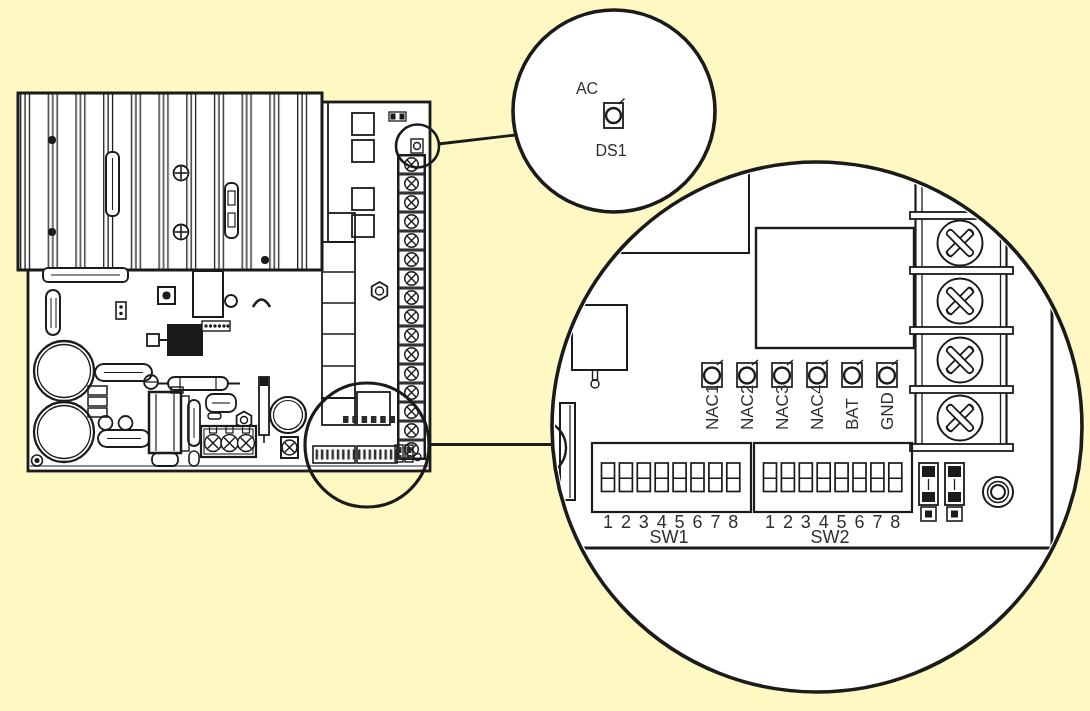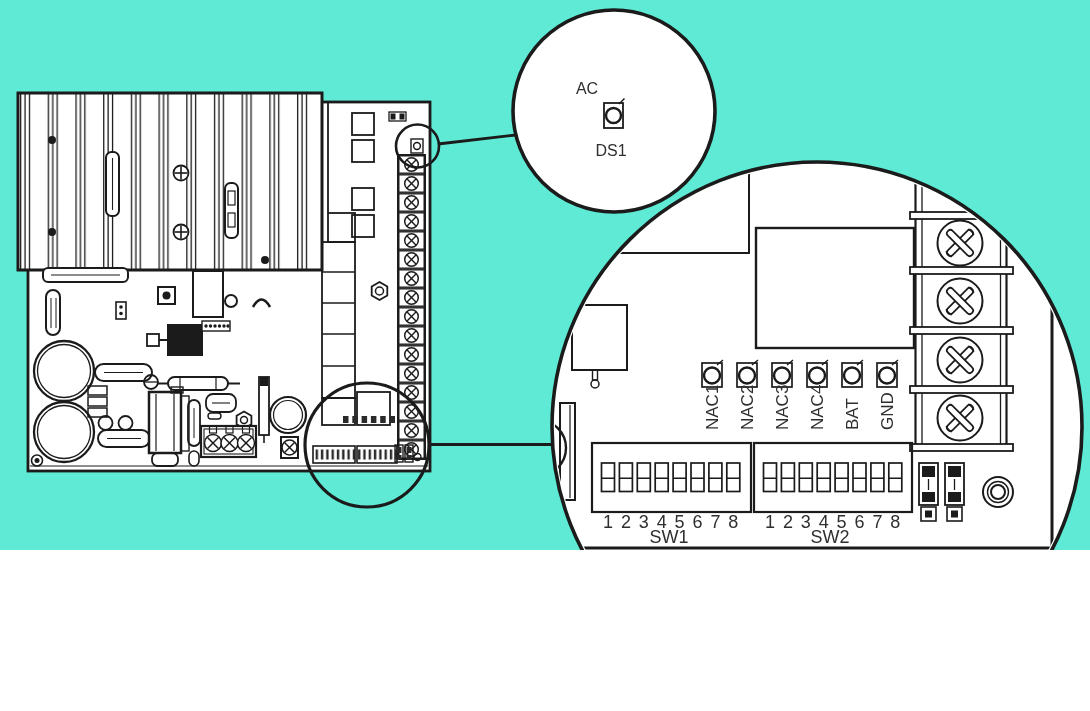--- a/index.html
+++ b/index.html
@@ -1,16 +1,16 @@
 <!DOCTYPE html>
 <html><head>
 <meta charset="utf-8">
 <style>
   html,body{margin:0;padding:0;background:#fff;}
-  .stage{position:relative;width:1090px;height:550px;background:#5eead4;overflow:hidden;
+  .stage{position:relative;width:1090px;height:711px;background:#fef9c3;overflow:hidden;
          font-family:"Liberation Sans", sans-serif;}
   svg{position:absolute;left:0;top:0;}
   text{fill:#2f2f2f;font-family:"Liberation Sans", sans-serif;}
   .lbl{font-size:16px;}
   .big{font-size:18px;}
   .led-lbl{font-size:17px;}
 </style>
 </head>
 <body>
 

